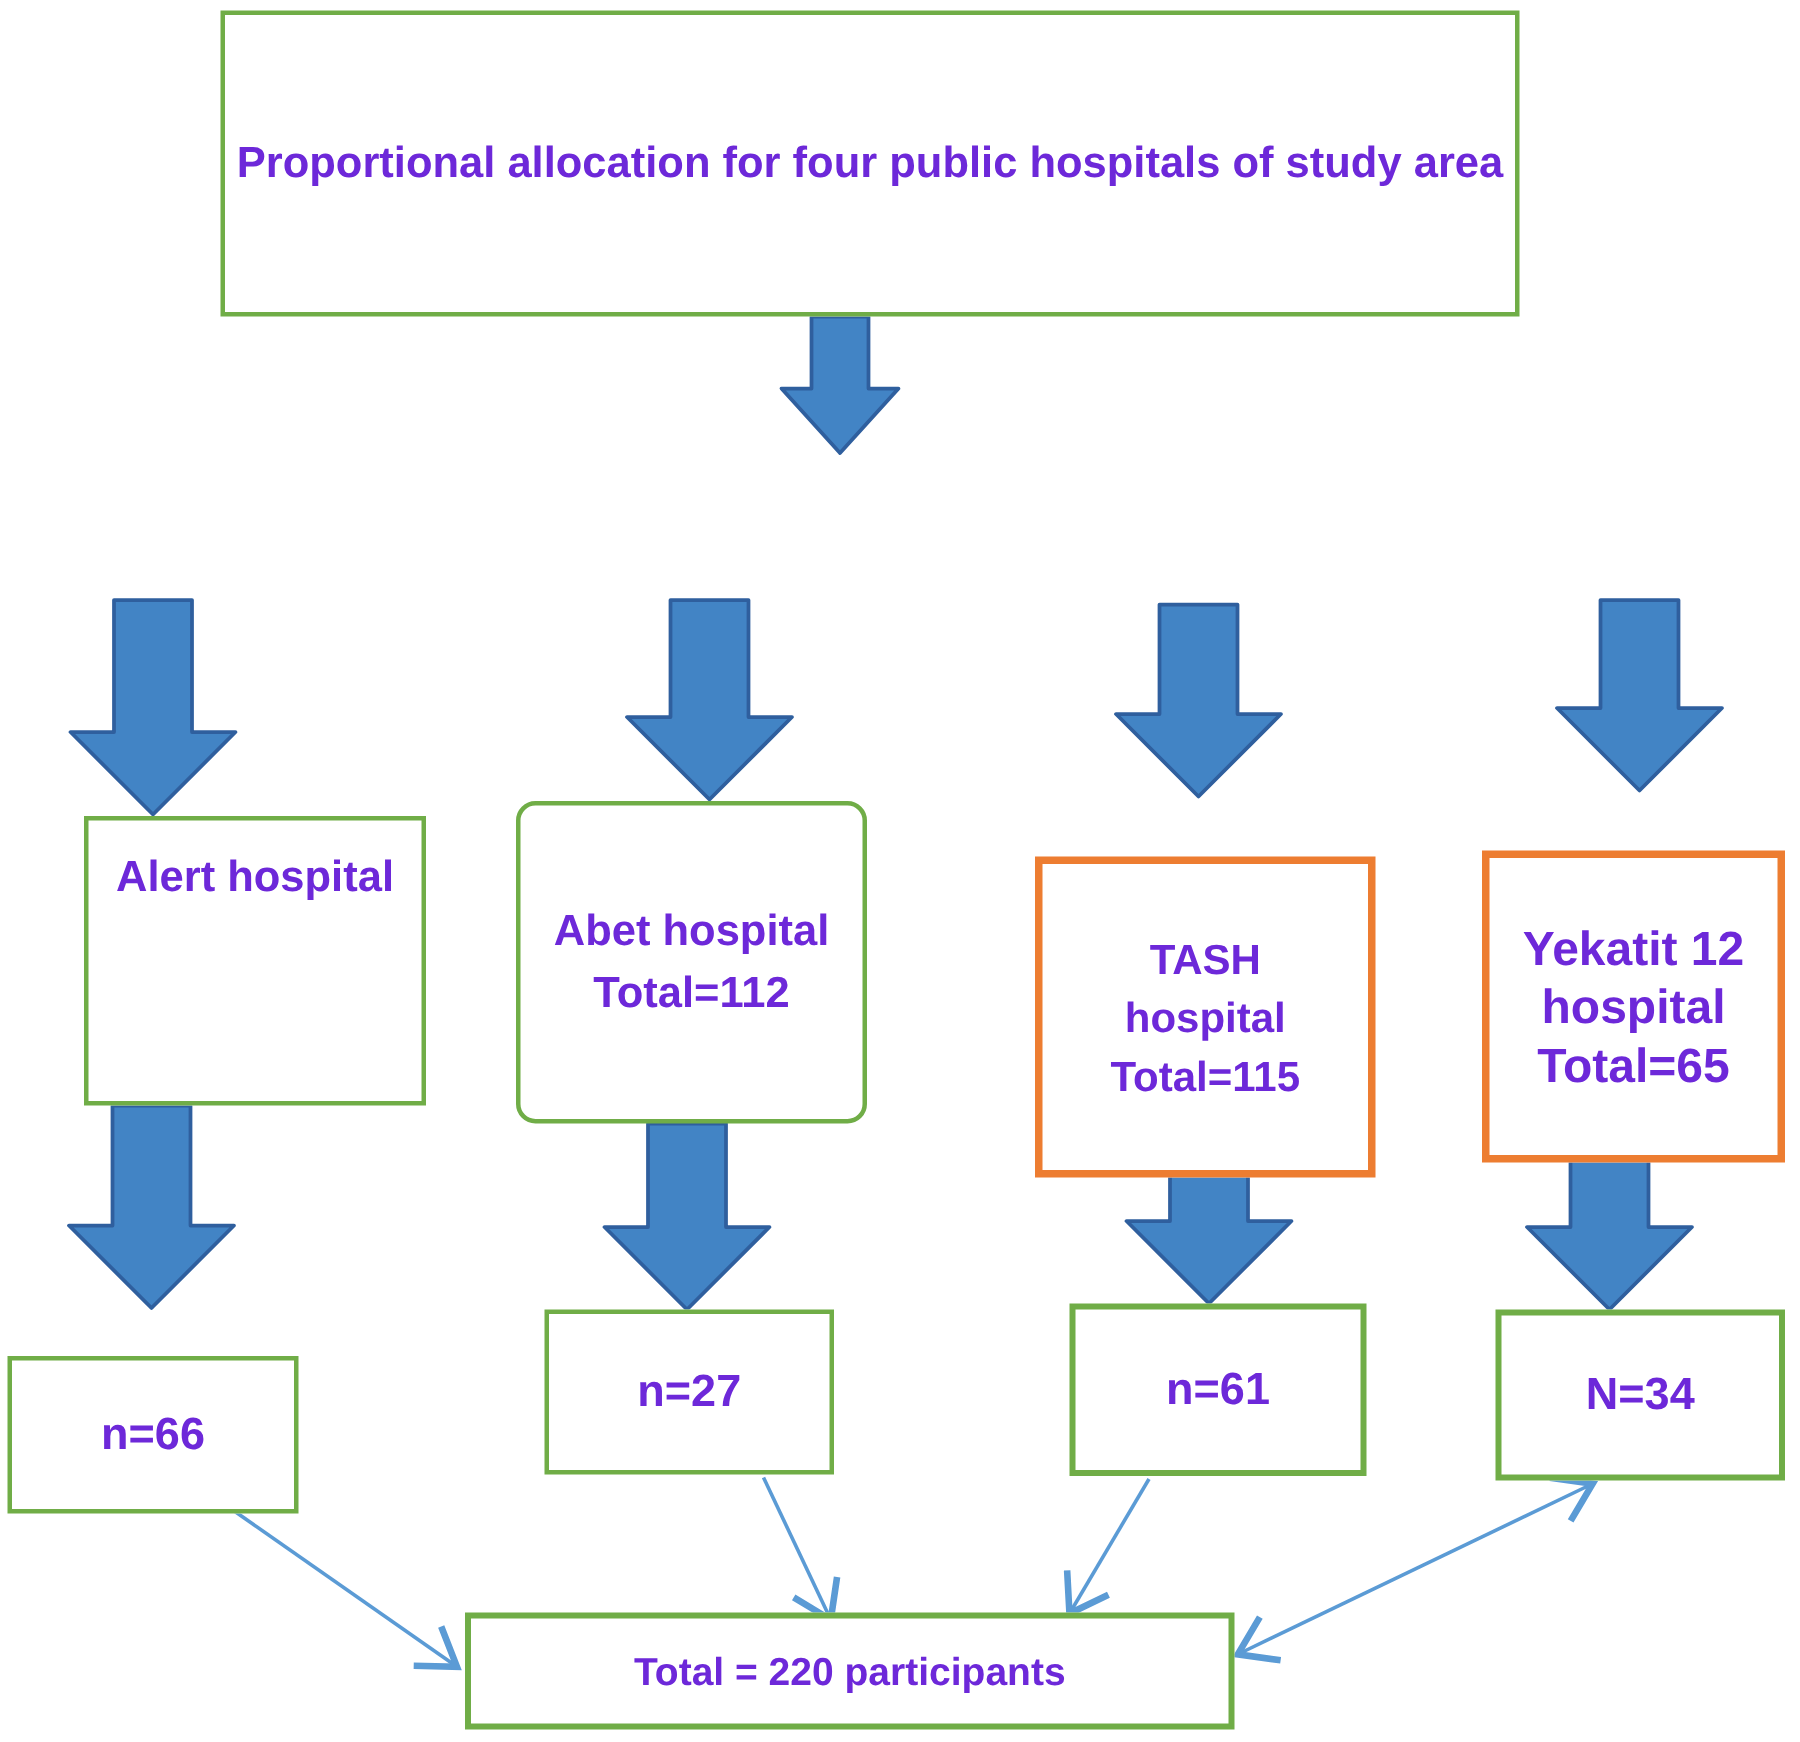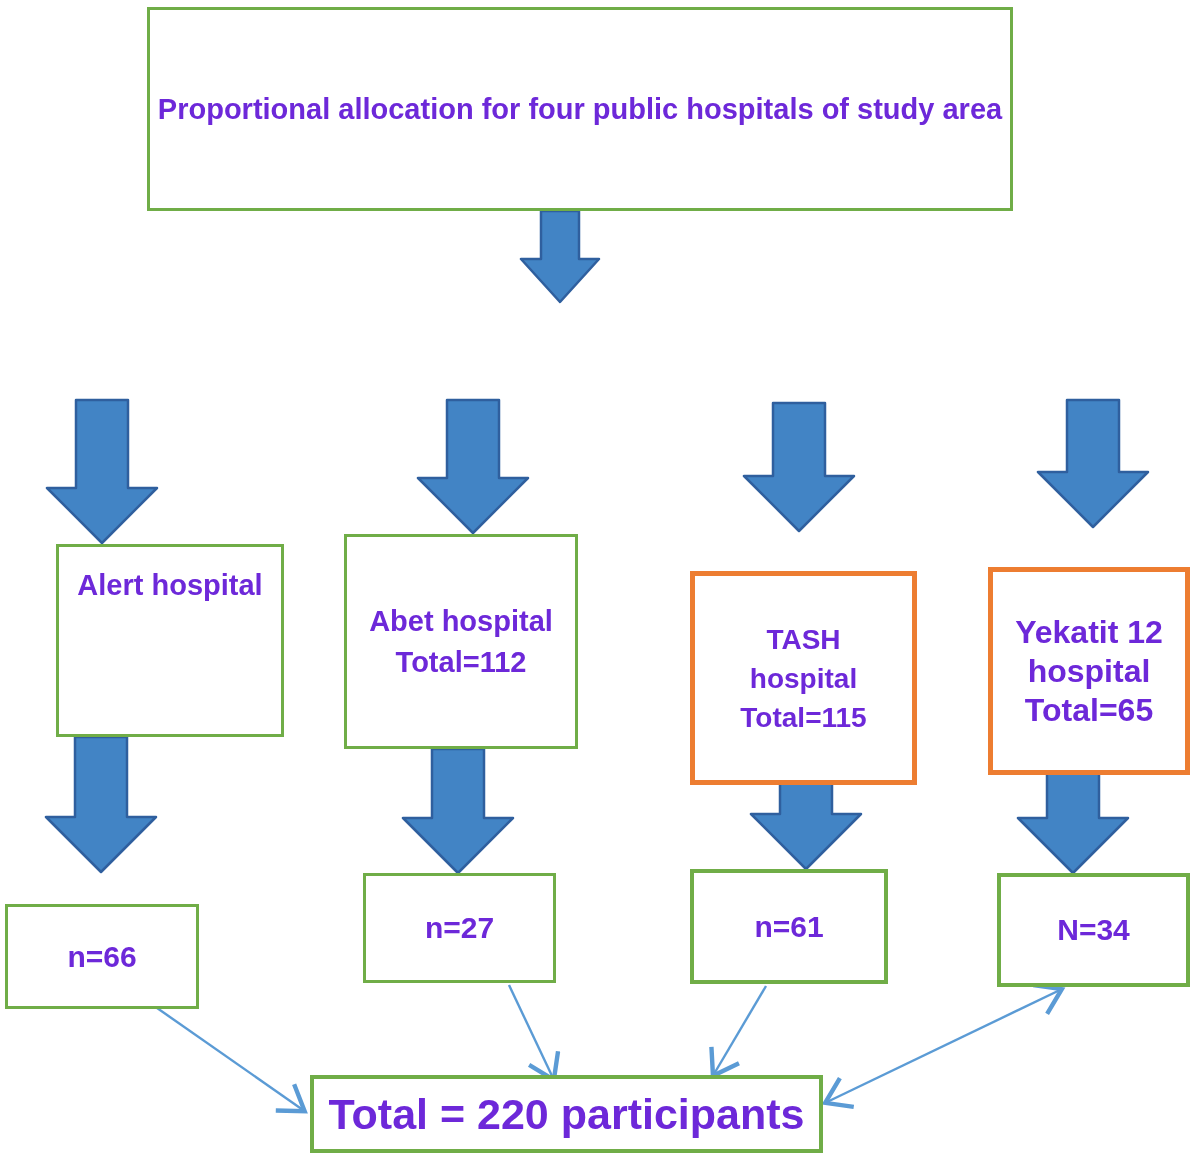--- a/index.html
+++ b/index.html
@@ -23,30 +23,30 @@
     font-weight:bold;
   }
   .green{border:3px solid #70AD47;}
   .green4{border:4px solid #70AD47;}
   .orange{border:5px solid #ED7D31;margin-top:40px;}
 
   #box-top{left:147px;top:7px;width:866px;height:204px;font-size:29px;}
   #box-pop{left:33px;top:303px;width:1104px;height:97px;font-size:29px;}
 
   #box-alert{left:8px;top:544px;width:228px;height:193px;font-size:29px;line-height:41px;justify-content:flex-start;padding-top:18px;margin-left:48px;}
-  #box-abet{left:344px;top:534px;width:234px;height:215px;font-size:29px;line-height:41px;}
+  #box-abet{left:344px;top:534px;width:234px;height:215px;font-size:29px;line-height:41px;border-radius:13px;}
   #box-tash{left:690px;top:531px;width:227px;height:214px;font-size:28px;line-height:39px;}
   #box-yekatit{left:988px;top:527px;width:202px;height:208px;font-size:32px;line-height:39px;}
 
   #box-n66{left:5px;top:872px;width:194px;height:105px;font-size:30px;margin-top:32px;}
   #box-n59{left:363px;top:873px;width:193px;height:110px;font-size:30px;}
-  #box-n61{left:690px;top:869px;width:198px;height:115px;border-width:4px;font-size:30px;}
+  #box-n61{left:713px;top:869px;width:198px;height:115px;border-width:4px;font-size:30px;}
   #box-n34{left:997px;top:873px;width:193px;height:114px;border-width:4px;font-size:30px;}
 
-  #box-total{left:310px;top:1075px;width:513px;height:78px;font-size:43px;}
+  #box-total{left:310px;top:1075px;width:513px;height:78px;font-size:26px;}
 
   #arrow-layer{position:absolute;left:0;top:0;width:1200px;height:1161px;pointer-events:none;}
   .block-arrow{fill:#4284C5;stroke:#2F5F9E;stroke-width:2.5;stroke-linejoin:round;}
   .connector{stroke:#5B9BD5;stroke-width:2.4;fill:none;}
 </style>
 </head>
 <body>
 
 <div id="canvas">
 

